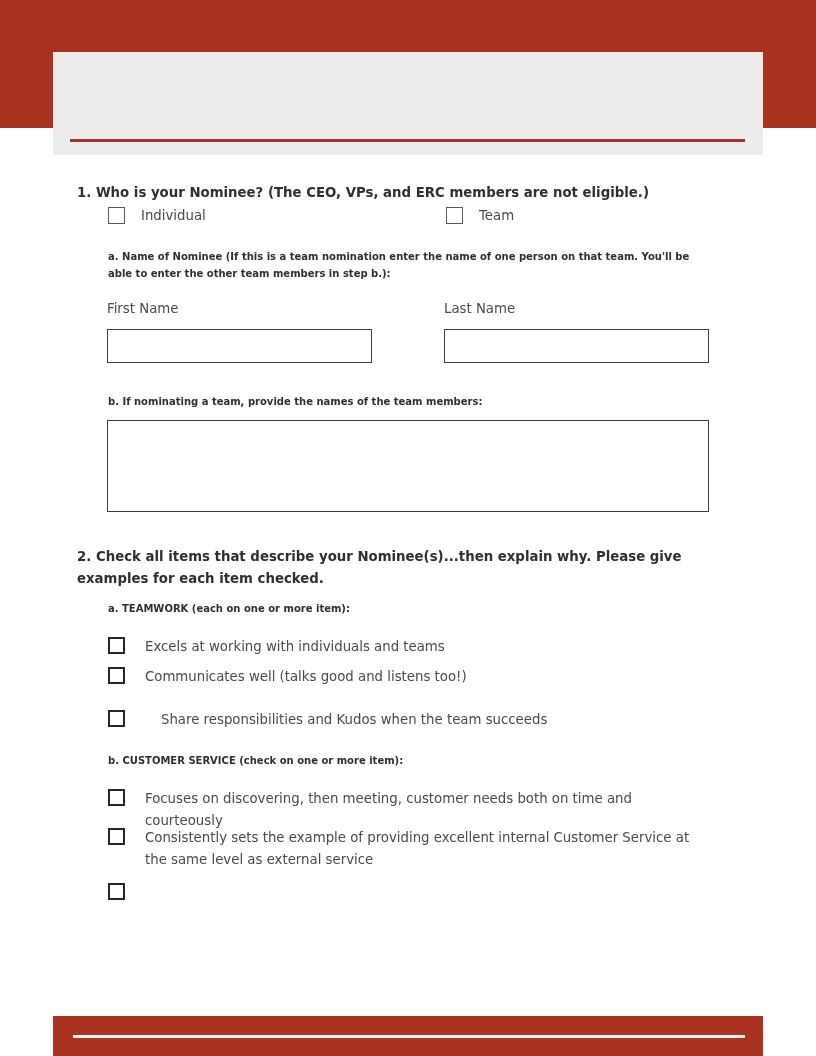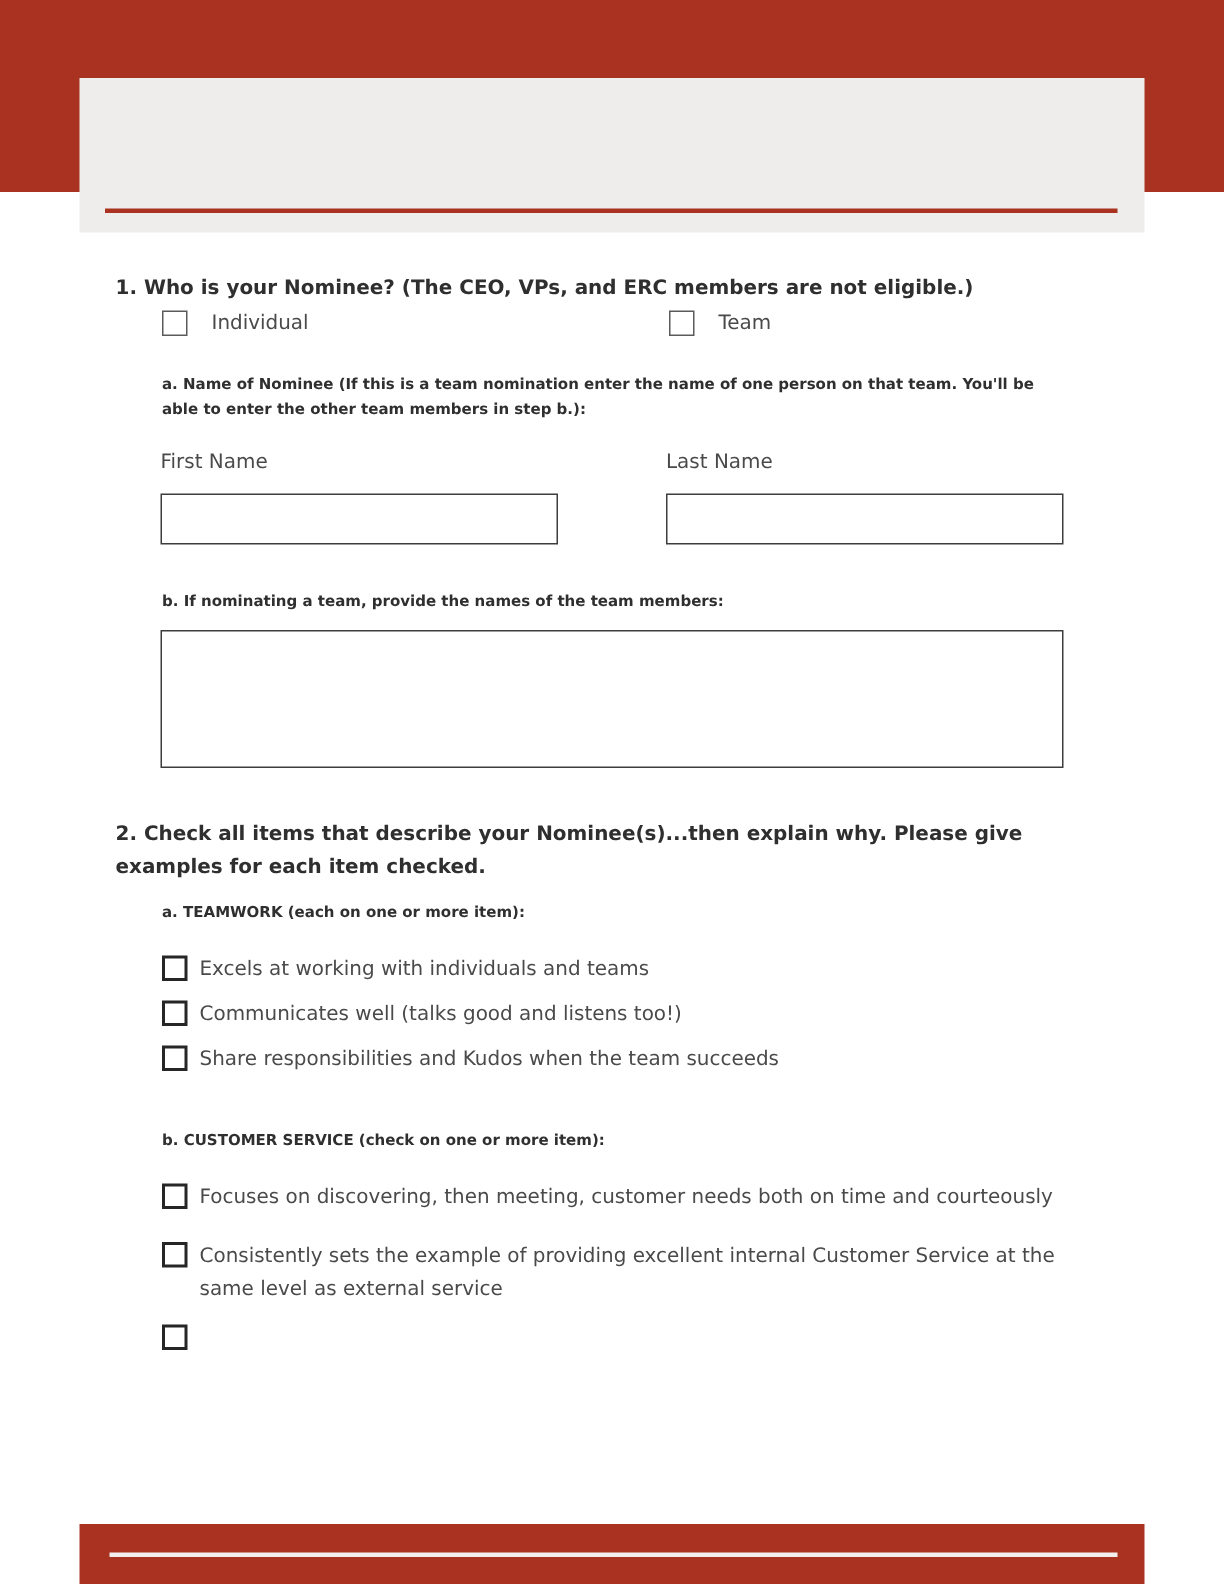--- a/index.html
+++ b/index.html
@@ -134,21 +134,21 @@
   .check-item .box {
     width: 17px;
     height: 17px;
     border: 2px solid #262626;
     background: #ffffff;
     box-sizing: border-box;
     flex: 0 0 auto;
     margin-top: 1px;
   }
   .check-item .lbl {
-    margin-left: 8px;
+    margin-left: 20px;
     font-size: 13.3px;
     color: #4a4a4a;
     line-height: 1.65;
   }
 
   
   .footer-band {
     position: absolute;
     left: 53px;
     top: 1016px;
@@ -205,21 +205,21 @@
   <div class="check-item" style="left:108px; top:481px; width:600px;">
     <span class="box"></span>
     <span class="lbl">Excels at working with individuals and teams</span>
   </div>
 
   <div class="check-item" style="left:108px; top:511px; width:600px;">
     <span class="box"></span>
     <span class="lbl">Communicates well (talks good and listens too!)</span>
   </div>
 
-  <div class="check-item" style="left:108px; top:541px; width:600px;">
+  <div class="check-item" style="left:108px; top:554px; width:600px;gap:16px;">
     <span class="box"></span>
     <span class="lbl">Share responsibilities and Kudos when the team succeeds</span>
   </div>
 
   <div class="sub-heading" style="left:108px; top:598px; width:620px;">b. CUSTOMER SERVICE (check on one or more item):</div>
 
   <div class="check-item" style="left:108px; top:633px; width:600px;">
     <span class="box"></span>
     <span class="lbl">Focuses on discovering, then meeting, customer needs both on time and courteously</span>
   </div>

